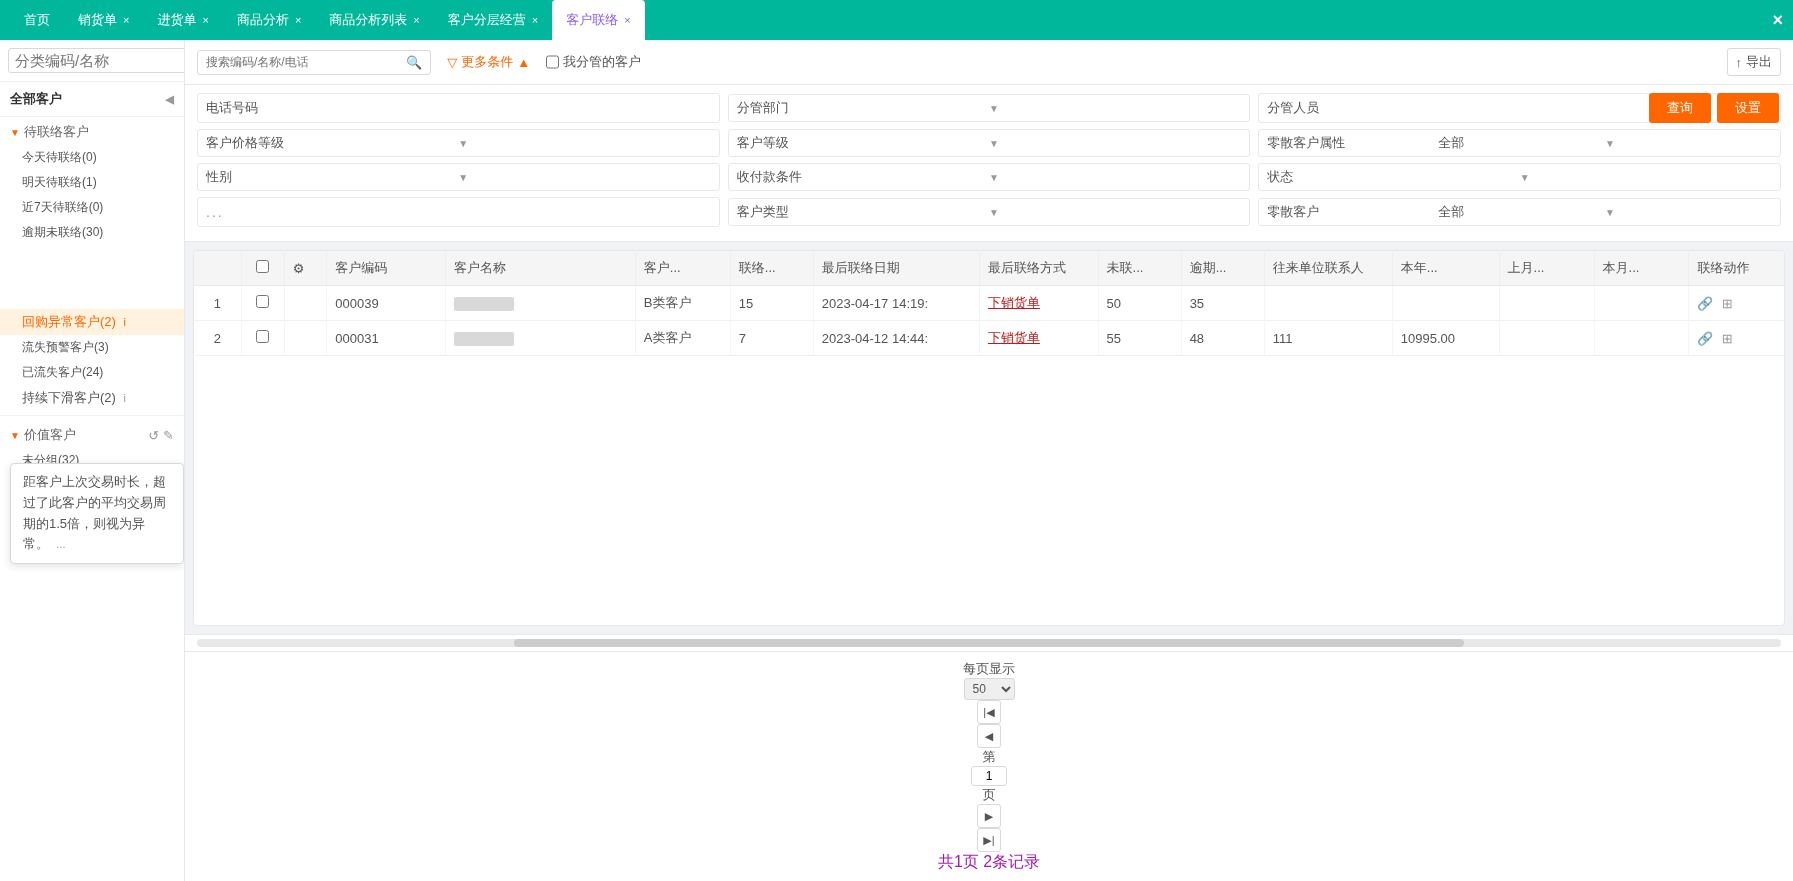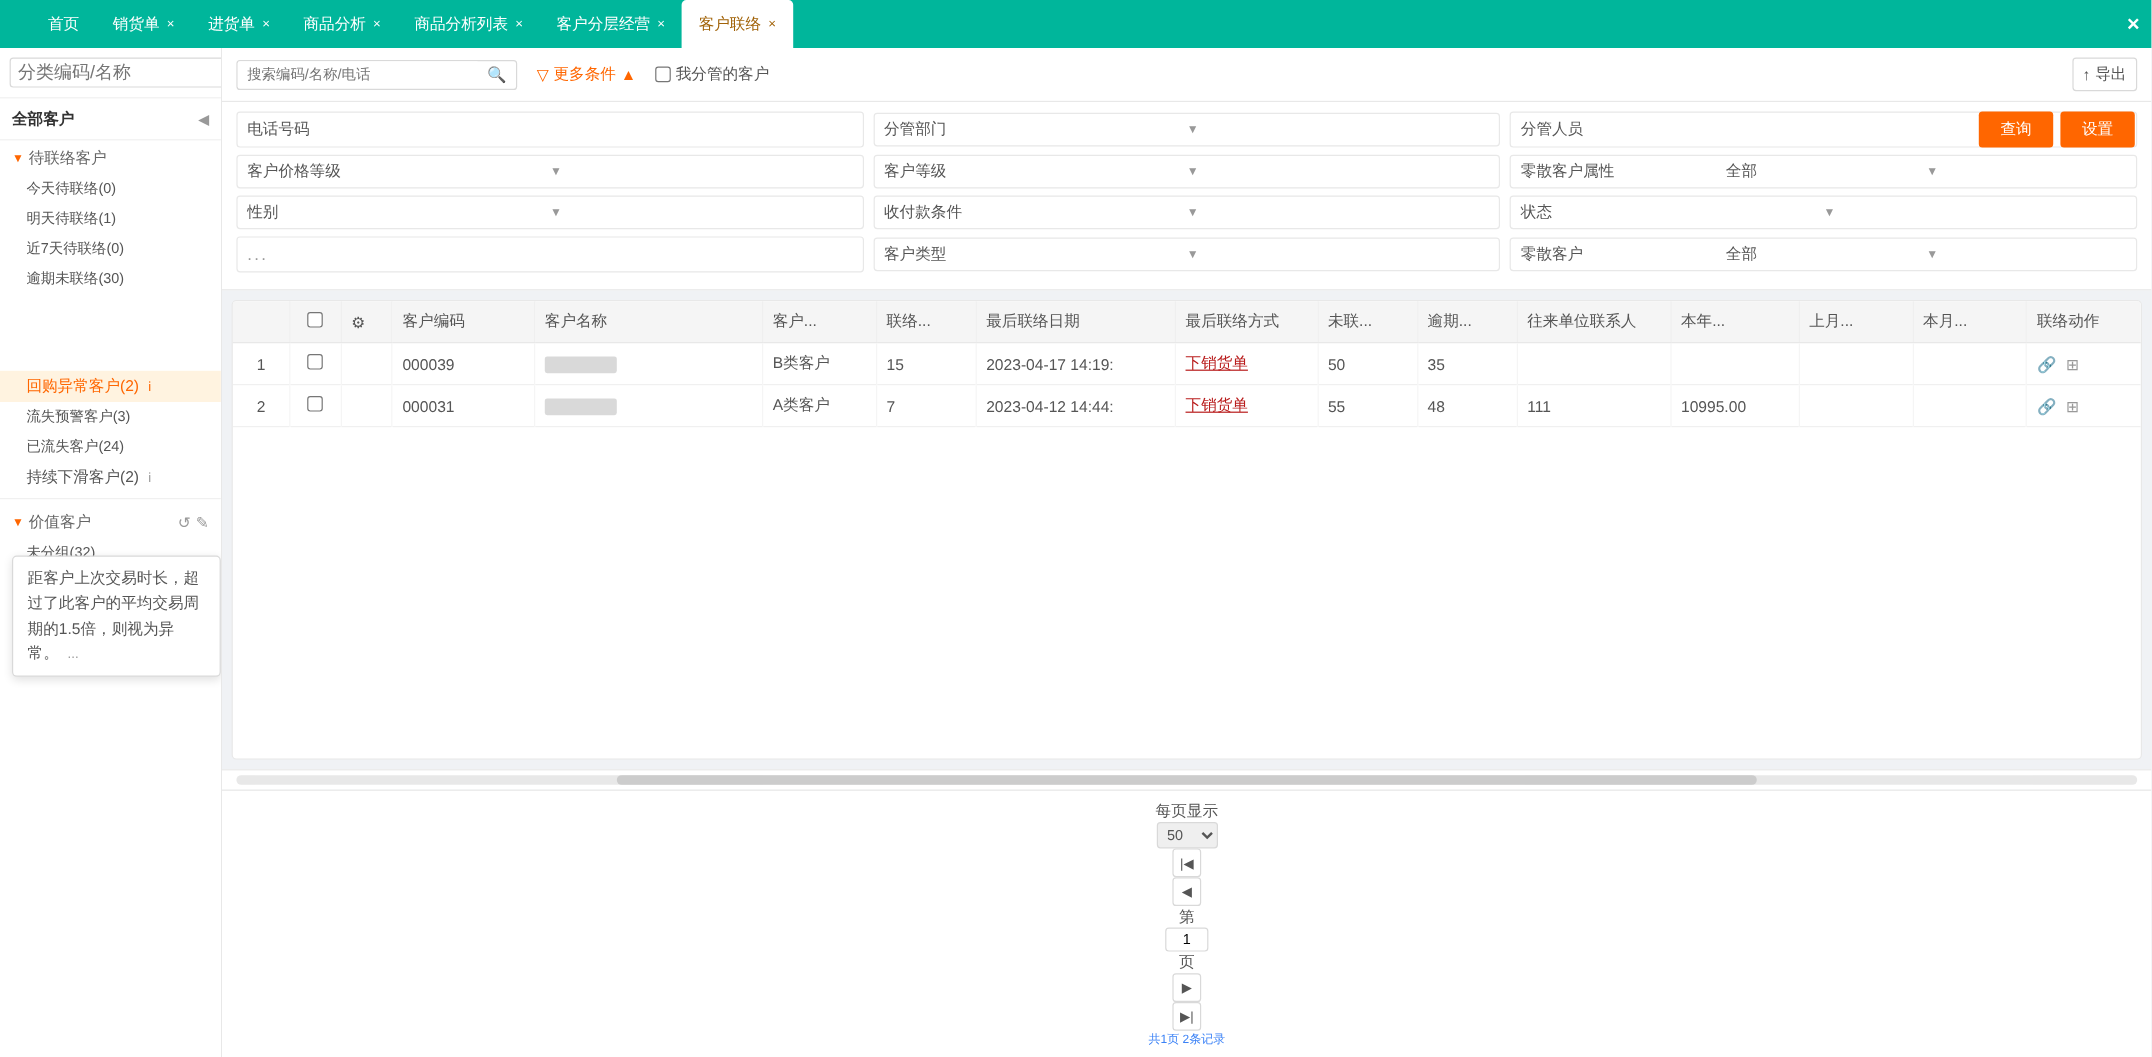--- a/index.html
+++ b/index.html
@@ -1,29 +1,29 @@
 <!DOCTYPE html>
 <html><head>
   <meta charset="utf-8">
   <style>
     * { box-sizing: border-box; margin: 0; padding: 0; font-family: 'Microsoft YaHei', Arial, sans-serif; font-size: 13px; }
     body { background: #f0f2f5; width: 1793px; min-height: 881px; overflow: hidden; }
 
     
     .top-nav {
       display: flex; align-items: center;
-      background: #00b69b; height: 40px; padding: 0 26px;
+      background: #00b69b; height: 40px; padding: 0 10px;
       position: relative;
     }
     .nav-tab {
       display: flex; align-items: center; height: 40px;
       padding: 0 14px; color: #fff; cursor: pointer;
       font-size: 13px; white-space: nowrap;
     }
-    .nav-tab.active { background: #fff; color: #a16207; border-radius: 4px 4px 0 0; }
+    .nav-tab.active { background: #fff; color: #8b5cf6; border-radius: 4px 4px 0 0; }
     .nav-tab .close-x { margin-left: 6px; font-size: 11px; color: inherit; }
     .nav-close-btn {
       position: absolute; right: 10px; top: 10px;
       color: #fff; cursor: pointer; font-size: 18px; font-weight: bold;
     }
 
     
     .main-layout { display: flex; height: calc(881px - 40px); }
 
     
@@ -196,21 +196,21 @@
     }
     .page-btn {
       width: 24px; height: 24px; border: 1px solid #d9d9d9; border-radius: 3px;
       background: #fff; cursor: pointer; display: flex; align-items: center;
       justify-content: center; font-size: 11px; color: #555;
     }
     .page-input {
       width: 36px; border: 1px solid #d9d9d9; border-radius: 3px;
       padding: 2px 4px; text-align: center; font-size: 12px;
     }
-    .page-total { color: #3b82f6; font-size: 10px; }
+    .page-total { color: #a21caf; font-size: 16px; }
 
     .name-blur {
       display: inline-block; width: 60px; height: 14px;
       background: #d9d9d9; border-radius: 2px; vertical-align: middle;
     }
 
     .adv-filter-container {
       background: #fff; border-bottom: 1px solid #e8e8e8;
       padding: 8px 12px 8px 12px; position: relative;
     }

